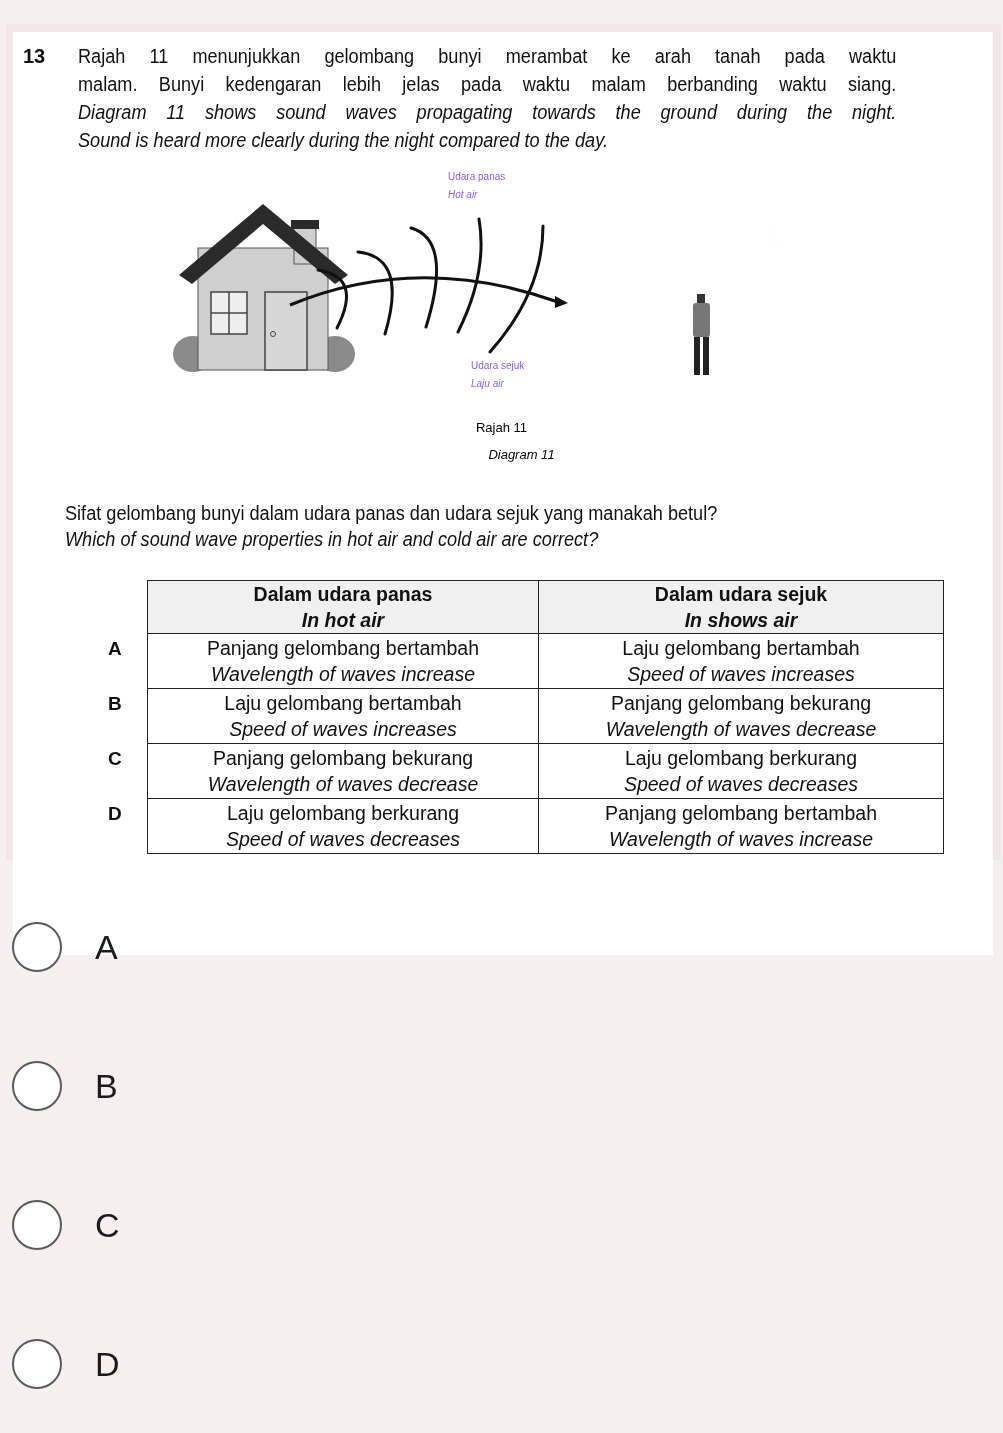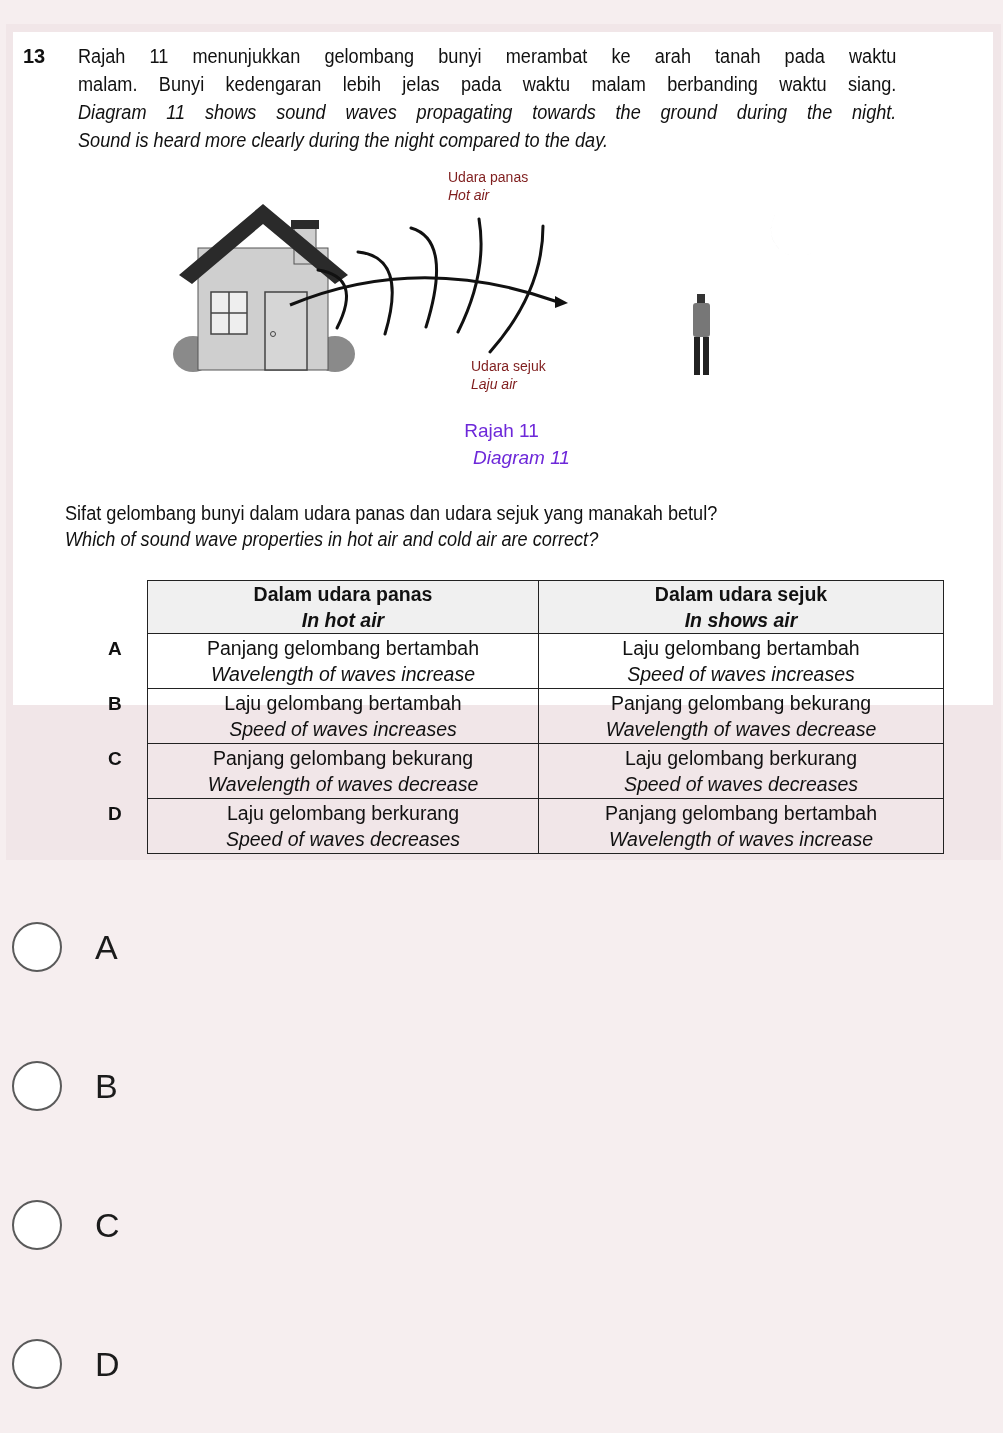--- a/index.html
+++ b/index.html
@@ -7,43 +7,43 @@
     width: 1003px; height: 1433px;
     background: #f6eeef;
     font-family: "Liberation Sans", sans-serif;
     position: relative; overflow: hidden;
   }
   .frame {
     position: absolute; left: 6px; top: 24px; width: 995px; height: 836px;
     background: #f1e6e8;
   }
   .card {
-    position: absolute; left: 13px; top: 32px; width: 980px; height: 673px;
+    position: absolute; left: 13px; top: 32px; width: 980px; height: 923px;
     background: #ffffff;
   }
   .qnum {
     position: absolute; left: 10px; top: 13px;
     font-weight: bold; font-size: 20px; color: #111;
   }
   .qtext {
     position: absolute; left: 65px; top: 10px; width: 880px;
     font-size: 19.5px; line-height: 28px; color: #111;
     transform: scaleX(0.93); transform-origin: left top;
   }
   .qtext p { margin: 0; text-align: justify; text-align-last: left; }
   .qtext .it { font-style: italic; }
   .qtext .full { text-align-last: justify; }
 
   .diagram { position: absolute; left: 150px; top: 130px; width: 680px; height: 240px; }
-  .diag-label { position: absolute; font-size: 14px; color: #7f1d1d; line-height: 18px; }
+  .diag-label { position: absolute; font-size: 10px; color: #8b5cf6; line-height: 18px; }
   .diag-label .it { font-style: italic; }
 
   .caption {
     position: absolute; left: 0; width: 1003px; text-align: center;
-    font-size: 19px; color: #6d28d9;
+    font-size: 13px; color: #000000;
   }
   .caption-it { font-style: italic; }
 
   .prompt {
     position: absolute; left: 65px; font-size: 19.5px; color: #111;
     transform: scaleX(0.93); transform-origin: left top;
   }
   .prompt.it { font-style: italic; }
 
   .opt-table {

